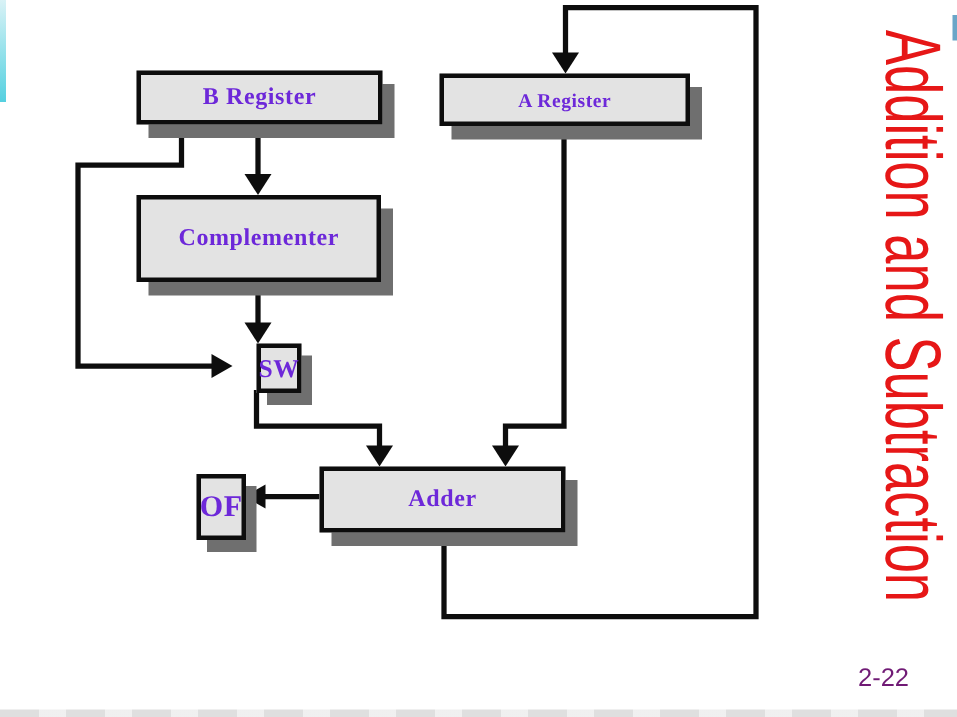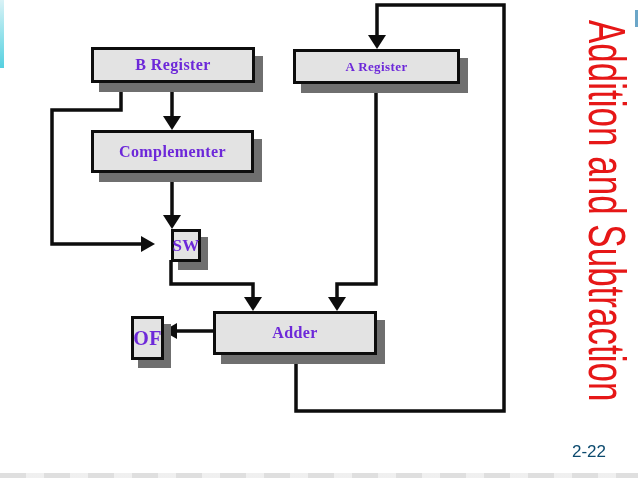--- a/index.html
+++ b/index.html
@@ -44,21 +44,21 @@
     box-shadow: 8px 9px 0 0 #6f6f6f;
     display: flex;
     align-items: center;
     justify-content: center;
     font-weight: bold;
     color: #6d28d9;
     letter-spacing: .4px;
   }
   .box-b            { left: 91px;  top: 47px;  width: 164px; height: 36px; font-size: 16px; }
   .box-a            { left: 293px; top: 49px;  width: 167px; height: 35px; font-size: 13px; }
-  .box-complementer { left: 91px;  top: 130px; width: 163px; height: 43px; font-size: 16px; }
+  .box-complementer { left: 91px;  top: 130px; width: 163px; height: 58px; font-size: 16px; }
   .box-sw           { left: 171px; top: 229px; width: 30px;  height: 33px; font-size: 17px; box-shadow: 7px 8px 0 0 #6f6f6f; }
   .box-adder        { left: 213px; top: 311px; width: 164px; height: 44px; font-size: 16px; }
   .box-of           { left: 131px; top: 316px; width: 33px;  height: 44px; font-size: 20px; box-shadow: 7px 8px 0 0 #6f6f6f; }
 
   .connector-layer {
     position: absolute;
     left: 0; top: 0;
     width: 638px; height: 478px;
     pointer-events: none;
   }
@@ -76,21 +76,21 @@
     line-height: 40px;
     white-space: nowrap;
     color: #e61717;
   }
 
   .page-number {
     position: absolute;
     left: 572px; top: 442px;
     font-family: "Liberation Sans", sans-serif;
     font-size: 17px;
-    color: #0c4a6e;
+    color: #701a75;
   }
 
   .notes {
     position: absolute;
     left: 57px; top: 437px;
     font-family: "Liberation Serif", serif;
     font-size: 15px;
     line-height: 16.5px;
     color: #1a1a1a;
     letter-spacing: .3px;

